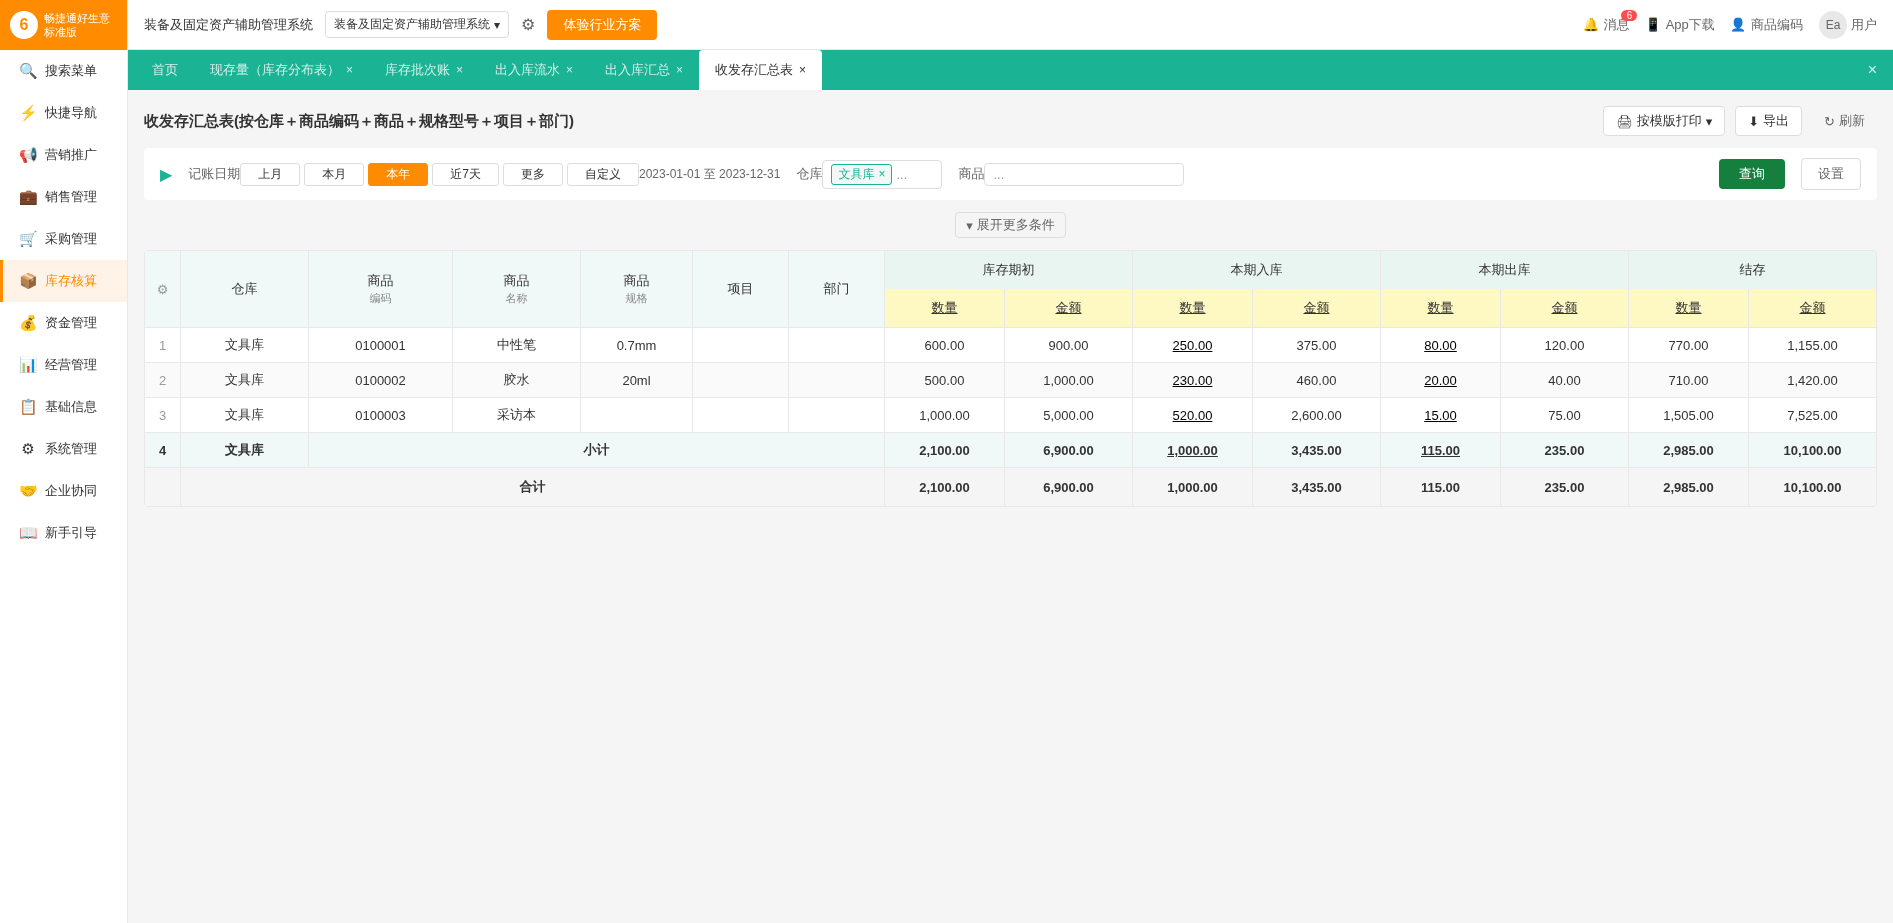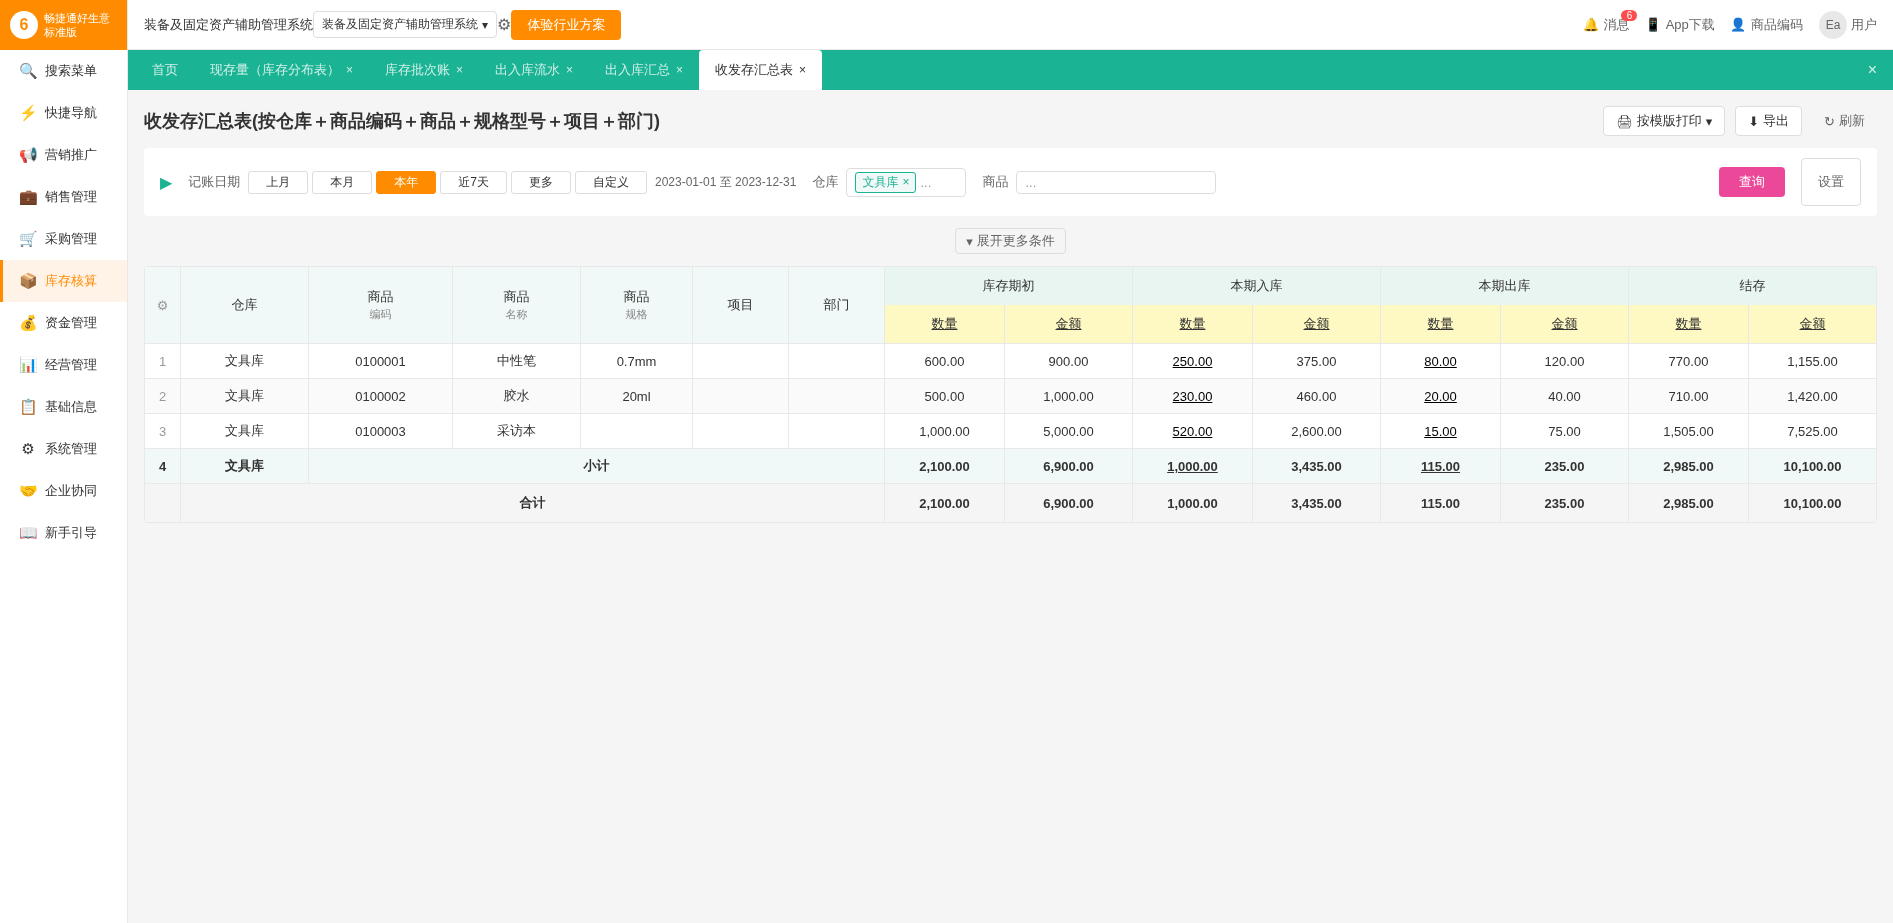--- a/index.html
+++ b/index.html
@@ -13,21 +13,21 @@
     .sidebar-nav { flex: 1; overflow-y: auto; }
     .sidebar-item { display: flex; align-items: center; gap: 8px; padding: 12px 16px; cursor: pointer; color: #333; font-size: 13px; border-left: 3px solid transparent; }
     .sidebar-item.active { background: #fff3e8; color: #ff8c00; border-left-color: #ff8c00; }
     .sidebar-item-icon { font-size: 15px; width: 18px; text-align: center; }
 
     
     .main { flex: 1; display: flex; flex-direction: column; overflow: hidden; }
 
     
     .topbar { background: #fff; border-bottom: 1px solid #e8e8e8; padding: 0 16px; height: 50px; display: flex; align-items: center; justify-content: space-between; flex-shrink: 0; }
-    .topbar-left { display: flex; align-items: center; }
+    .topbar-left { display: flex; align-items: center; gap: 12px; }
     .system-name { font-size: 13px; color: #333; }
     .topbar-select { border: 1px solid #ddd; border-radius: 4px; padding: 4px 8px; font-size: 12px; color: #333; display: flex; align-items: center; gap: 4px; cursor: pointer; }
     .settings-icon { font-size: 16px; color: #666; cursor: pointer; }
     .experience-btn { background: #ff8c00; color: #fff; border: none; border-radius: 4px; padding: 6px 16px; font-size: 13px; cursor: pointer; }
     .topbar-right { display: flex; align-items: center; gap: 16px; color: #666; font-size: 13px; }
     .topbar-right-item { display: flex; align-items: center; gap: 4px; cursor: pointer; position: relative; }
     .notification-badge { position: absolute; top: -6px; right: -8px; background: #ff4d4f; color: #fff; border-radius: 10px; font-size: 10px; padding: 0 4px; min-width: 16px; text-align: center; }
     .user-avatar { width: 28px; height: 28px; background: #e8e8e8; border-radius: 50%; display: flex; align-items: center; justify-content: center; font-size: 12px; }
 
     
@@ -35,43 +35,43 @@
     .tab { padding: 0 16px; height: 40px; display: flex; align-items: center; gap: 6px; color: rgba(255,255,255,0.8); cursor: pointer; font-size: 13px; white-space: nowrap; }
     .tab.active { background: #fff; color: #333; border-radius: 4px 4px 0 0; }
     .tab-close { font-size: 12px; color: inherit; cursor: pointer; }
     .tabs-end-close { margin-left: auto; color: rgba(255,255,255,0.8); cursor: pointer; font-size: 16px; padding: 0 8px; }
 
     
     .content { flex: 1; overflow-y: auto; background: #f5f5f5; padding: 16px; }
 
     
     .page-header { display: flex; align-items: center; justify-content: space-between; margin-bottom: 12px; }
-    .page-title { font-size: 18px; font-weight: bold; color: #333; }
+    .page-title { font-size: 15px; font-weight: bold; color: #333; }
     .page-actions { display: flex; align-items: center; gap: 10px; }
     .action-btn { display: flex; align-items: center; gap: 4px; padding: 5px 12px; border: 1px solid #ddd; border-radius: 4px; background: #fff; cursor: pointer; font-size: 13px; color: #333; }
     .refresh-btn { display: flex; align-items: center; gap: 4px; padding: 5px 12px; border: none; background: none; cursor: pointer; font-size: 13px; color: #666; }
 
     
     .filter-bar { background: #fff; border-radius: 4px; padding: 10px 16px; margin-bottom: 12px; display: flex; align-items: center; gap: 16px; flex-wrap: wrap; }
     .filter-toggle { color: #1ab394; cursor: pointer; font-size: 16px; flex-shrink: 0; }
-    .filter-group { display: flex; align-items: center; gap: 8px; }
+    .filter-group { display: flex; align-items: center; }
     .filter-label { color: #666; font-size: 13px; white-space: nowrap; }
     .date-btns { display: flex; gap: 4px; }
     .date-btn { padding: 2px 17px; border-radius: 3px; border: 1px solid #ddd; background: #fff; font-size: 12px; cursor: pointer; color: #333; }
     .date-btn.active { background: #ff8c00; color: #fff; border-color: #ff8c00; }
     .date-range { color: #666; font-size: 12px; }
     .tag-input { display: flex; align-items: center; gap: 4px; border: 1px solid #ddd; border-radius: 4px; padding: 3px 8px; background: #fff; min-width: 120px; }
     .tag { background: #f0f9f7; border: 1px solid #1ab394; border-radius: 3px; padding: 1px 6px; font-size: 12px; color: #1ab394; display: flex; align-items: center; gap: 4px; }
     .tag-x { cursor: pointer; }
     .more-dots { color: #999; cursor: pointer; }
     .expand-btn { display: flex; align-items: center; gap: 4px; color: #666; font-size: 13px; cursor: pointer; border: 1px solid #ddd; border-radius: 4px; padding: 3px 10px; }
 
     
-    .query-btn { background: #ec4899; color: #fff; border: none; border-radius: 4px; padding: 6px 20px; font-size: 13px; cursor: pointer; }
-    .set-btn { background: #fff; color: #666; border: 1px solid #ddd; border-radius: 4px; padding: 14px 16px; font-size: 13px; cursor: pointer; }
+    .query-btn { background: #15803d; color: #fff; border: none; border-radius: 4px; padding: 6px 20px; font-size: 13px; cursor: pointer; }
+    .set-btn { background: #fff; color: #666; border: 1px solid #ddd; border-radius: 4px; padding: 6px 16px; font-size: 13px; cursor: pointer; }
 
     
     .table-container { background: #fff; border-radius: 4px; overflow: auto; }
     table { width: 100%; border-collapse: collapse; font-size: 13px; }
     thead tr th { background: #f0f9f7; color: #333; padding: 10px 8px; text-align: center; border: 1px solid #e8e8e8; font-weight: normal; white-space: nowrap; }
     thead tr.sub-header th { background: #fef9c3; text-decoration: underline; }
     tbody tr td { padding: 8px 10px; border: 1px solid #e8e8e8; text-align: center; color: #333; white-space: nowrap; }
     tbody tr:nth-child(even) { background: #fafafa; }
     tbody tr.subtotal { background: #f0f9f7; font-weight: bold; }
     tbody tr.subtotal td { color: #333; }

